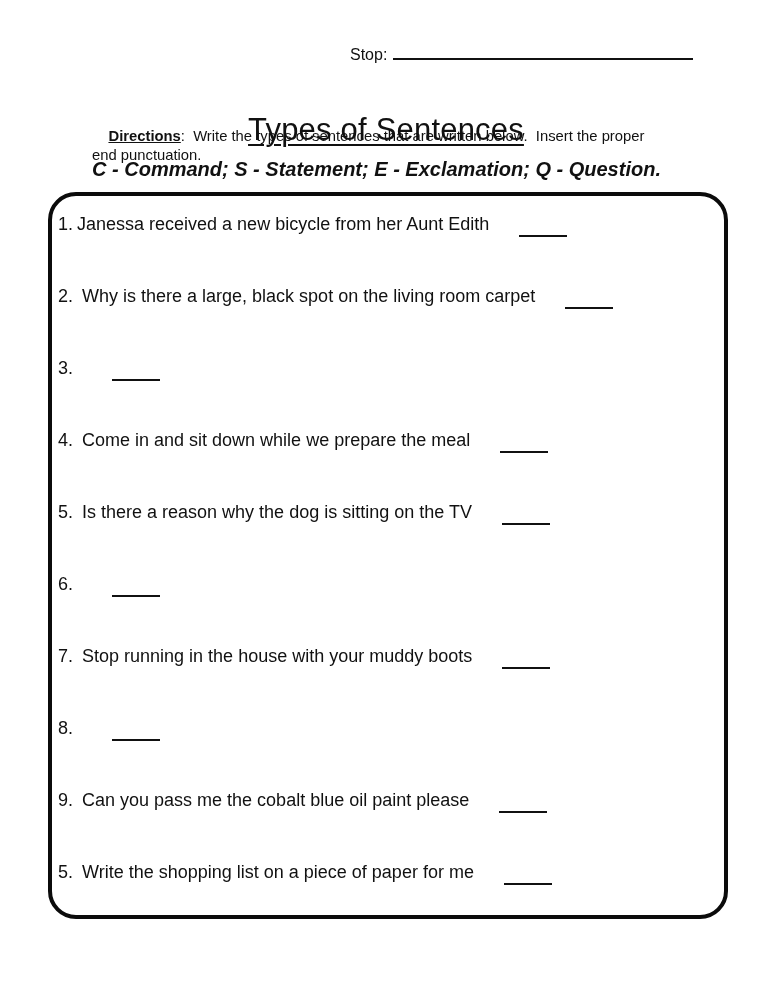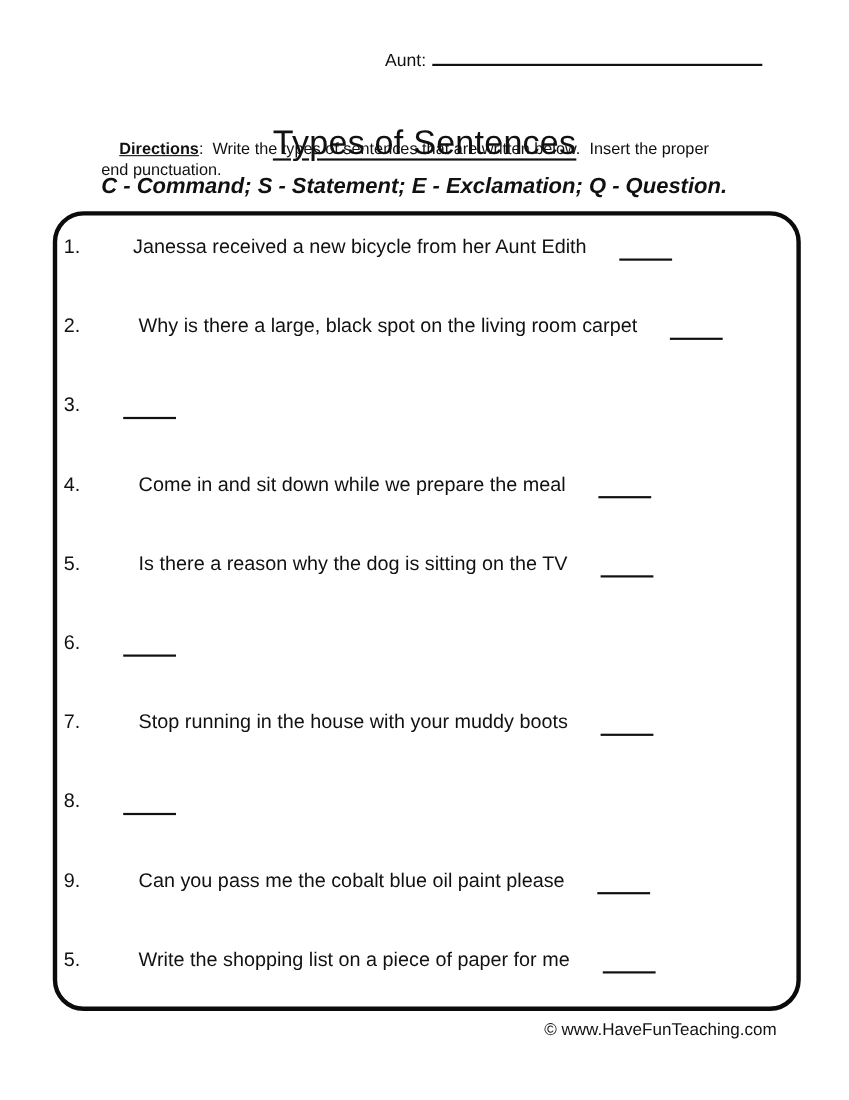--- a/index.html
+++ b/index.html
@@ -91,21 +91,21 @@
     height: 72px;
     display: flex;
     align-items: center;
     font-size: 18px;
   }
   .num {
     margin-right: 9px;
     flex: none;
   }
   .row:first-child .num { margin-right: 4px; }
-  .txt { white-space: nowrap; margin-left: 44px; }
+  .txt { white-space: nowrap; }
   .blank {
     flex: none;
     display: inline-block;
     width: 48px;
     height: 14px;
     border-bottom: 2.5px solid #111111;
     margin-left: 30px;
     transform: translateY(6px);
   }
   
@@ -115,21 +115,21 @@
     right: 66px;
     font-size: 15.5px;
   }
 </style>
 </head>
 <body>
 
 <div class="page">
 
   <div class="name-row">
-    <span>Aunt:</span><span class="name-line"></span>
+    <span>Stop:</span><span class="name-line"></span>
   </div>
 
   <div class="title">
     <span class="underlined">Types of Sentences</span>
   </div>
 
   <div class="directions">
     <span class="dir-label">Directions</span><span>:  Write the types of sentences that are written below.  Insert the proper end punctuation.</span>
   </div>
 
@@ -191,15 +191,14 @@
 
       <div class="row">
         <span class="num">5.</span>
         <span class="txt">Write the shopping list on a piece of paper for me</span>
         <span class="blank"></span>
       </div>
 
     </div>
   </div>
 
-  <div class="footer">© www.HaveFunTeaching.com</div>
 
 </div>
 
 </body></html>

